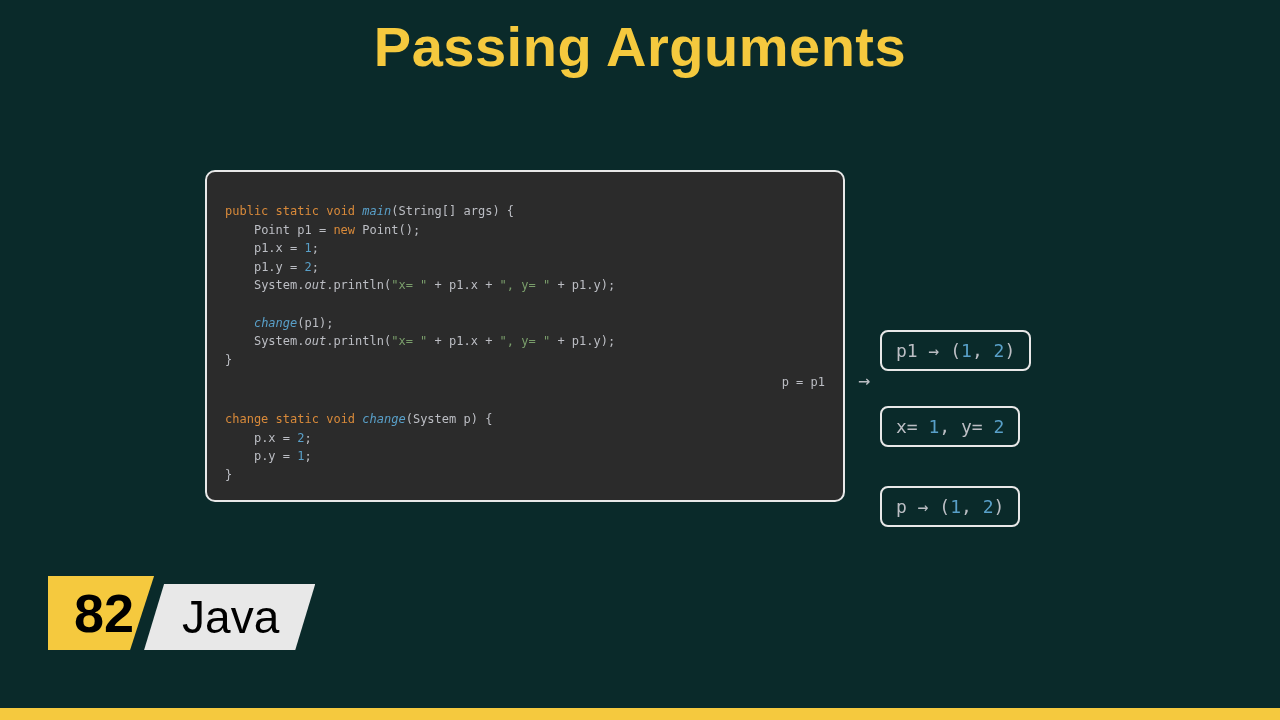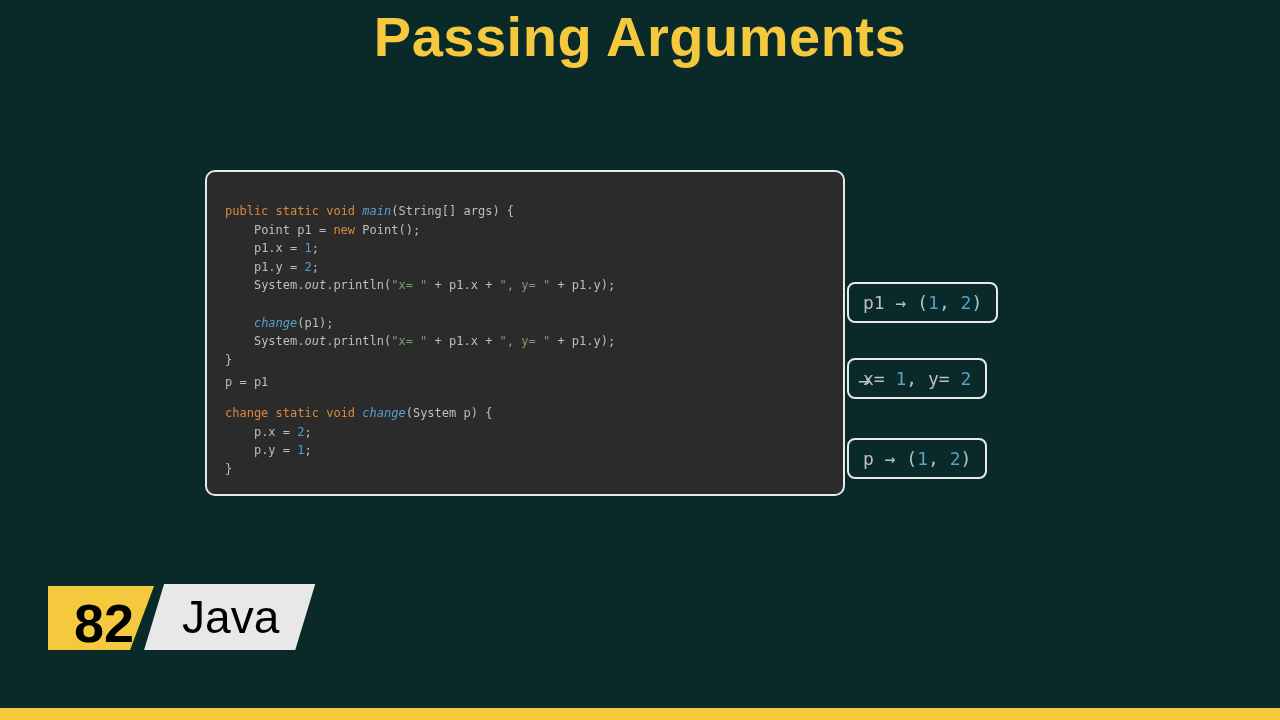--- a/index.html
+++ b/index.html
@@ -10,21 +10,21 @@
     font-family: 'Arial Black', Arial, sans-serif;
     position: relative;
     overflow: hidden;
   }
   .title {
     text-align: center;
     color: #f5c93e;
     font-weight: 900;
     font-size: 56px;
     line-height: 1.05;
-    padding-top: 8px;
+    padding-top: 18px;
     letter-spacing: 0.5px;
   }
   .code-box {
     position: absolute;
     left: 205px;
     top: 170px;
     width: 640px;
     background: #2b2b2b;
     border: 2px solid #e8e8e8;
     border-radius: 10px;
@@ -34,27 +34,28 @@
     line-height: 1.55;
     color: #bcbec4;
   }
   .code-box pre { white-space: pre; }
   .kw { color: #d98a3a; }
   .fn { color: #59a0c9; font-style: italic; }
   .str { color: #7a9e6b; }
   .it { font-style: italic; }
   .note {
     color: #bcbec4;
-    text-align: left;
-    margin: 4px 0 12px 0;
+    text-align: right;
+    margin: 4px 0 18px 0;
   }
 
   .side {
     position: absolute;
-    left: 847px;
+    left: 880px;
+    margin-top: 48px;
   }
   .pill {
     border: 2px solid #e8e8e8;
     border-radius: 8px;
     padding: 8px 14px;
     font-family: 'Consolas', 'Menlo', monospace;
     font-size: 18px;
     color: #bcbec4;
     white-space: nowrap;
     background: transparent;
@@ -72,21 +73,21 @@
     left: 48px;
     bottom: 70px;
     display: flex;
     align-items: flex-end;
   }
   .badge-num {
     background: #f5c93e;
     color: #000;
     font-weight: 900;
     font-size: 54px;
-    padding: 10px 20px 0 26px;
+    padding: 10px 20px 10px 26px;
     clip-path: polygon(0 0, 100% 0, calc(100% - 24px) 100%, 0 100%);
     line-height: 1;
   }
   .badge-java {
     background: #e8e8e8;
     color: #000;
     font-weight: 400;
     font-size: 46px;
     padding: 10px 36px 10px 38px;
     clip-path: polygon(20px 0, 100% 0, calc(100% - 20px) 100%, 0 100%);

